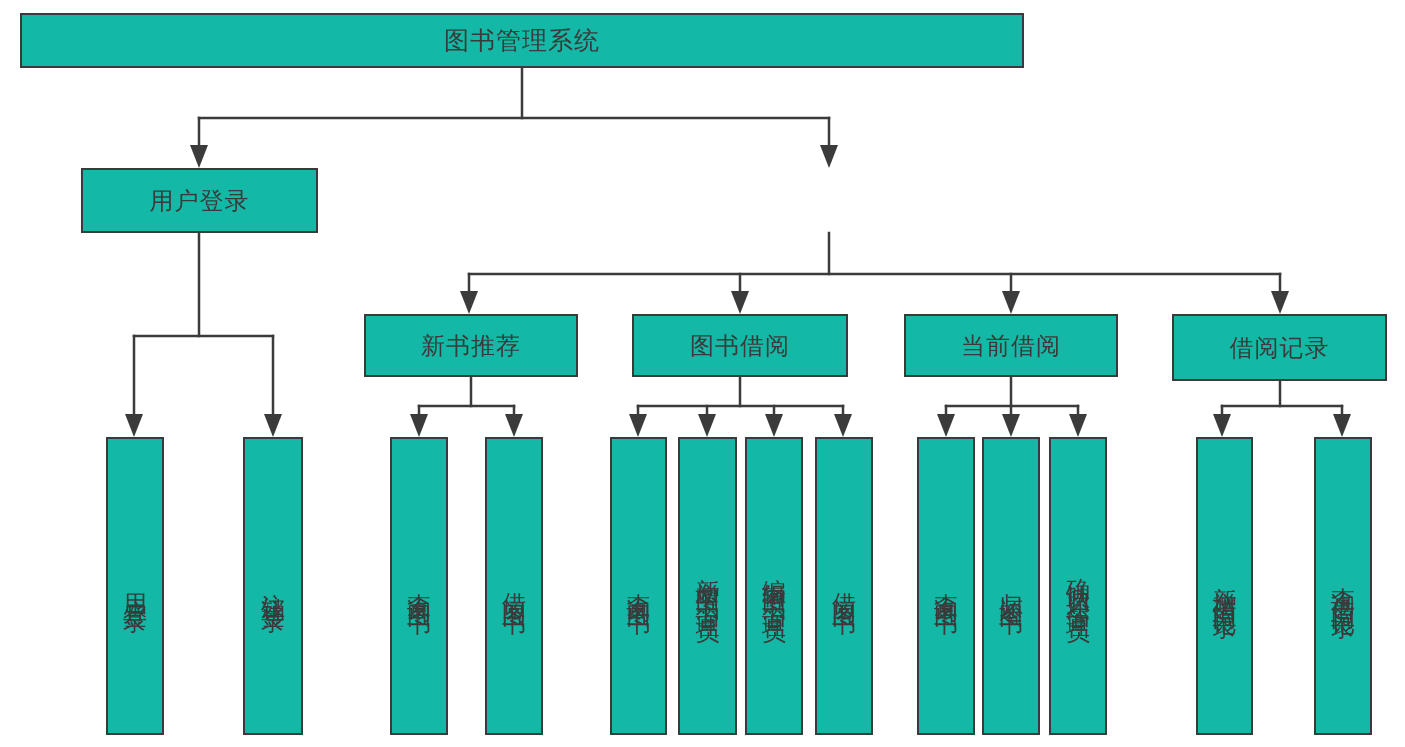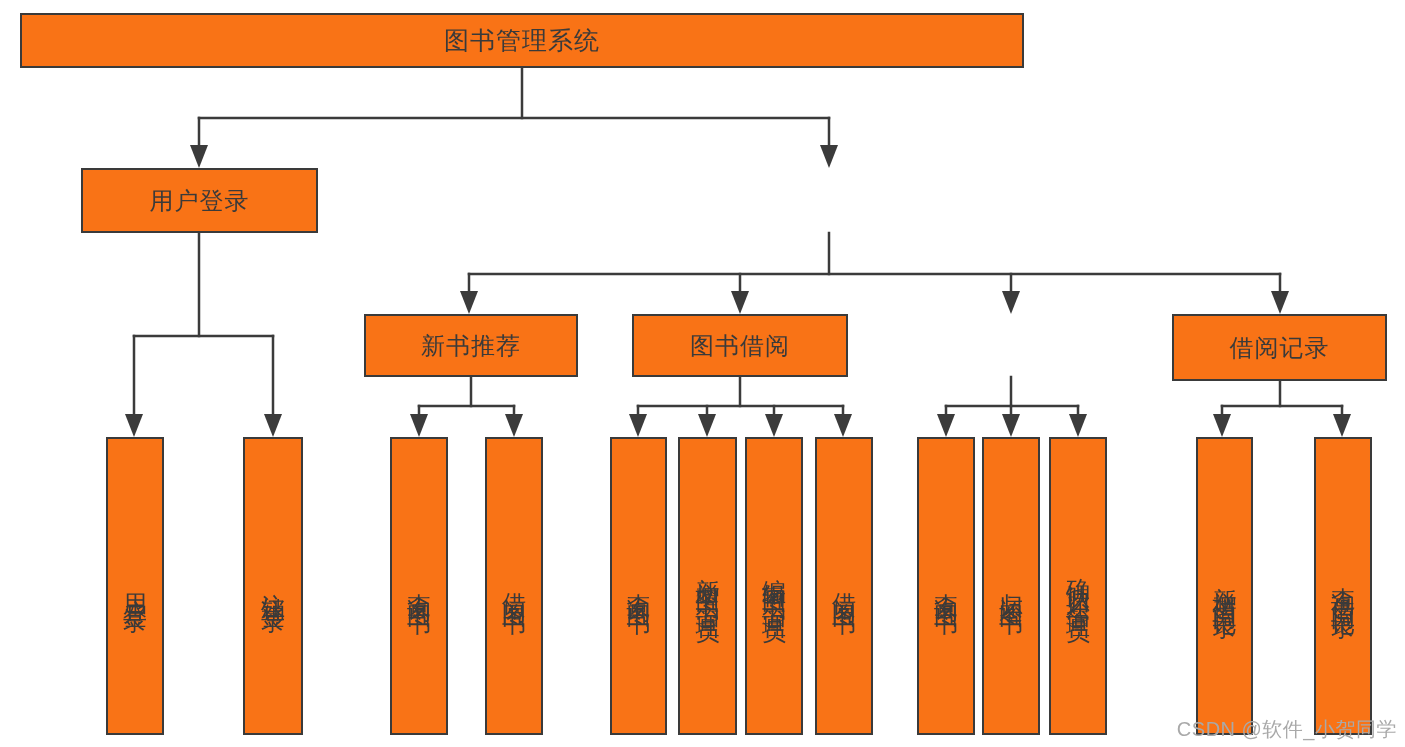--- a/index.html
+++ b/index.html
@@ -8,21 +8,21 @@
     width:1405px;height:747px;
     background:#ffffff;
     font-family:"Liberation Sans", sans-serif;
     color:#3a3a3a;
     overflow:hidden;
   }
   svg.connectors{position:absolute;left:0;top:0;z-index:0;}
   .box{
     position:absolute;
     box-sizing:border-box;
-    background:#f97316;
+    background:#14b8a6;
     border:2.5px solid #3a3a3a;
     display:flex;align-items:center;justify-content:center;
     z-index:1;
   }
   .hlabel{
     font-size:24px;
     letter-spacing:1px;
     white-space:nowrap;
     line-height:1;
   }
@@ -118,20 +118,23 @@
   <div class="box" style="left:81px;top:168px;width:237px;height:65px">
     <span class="hlabel">用户登录</span>
   </div>
 
   <div class="box" style="left:632px;top:314px;width:216px;height:63px">
     <span class="hlabel">图书借阅</span>
   </div>
   <div class="box" style="left:364px;top:314px;width:214px;height:63px">
     <span class="hlabel">新书推荐</span>
   </div>
+  <div class="box" style="left:904px;top:314px;width:214px;height:63px">
+    <span class="hlabel">当前借阅</span>
+  </div>
   <div class="box" style="left:1172px;top:314px;width:215px;height:67px">
     <span class="hlabel">借阅记录</span>
   </div>
 
   <div class="box" style="left:106px;top:437px;width:58px;height:298px">
     <span class="vlabel">用户登录</span>
   </div>
   <div class="box" style="left:243px;top:437px;width:60px;height:298px">
     <span class="vlabel">注销登录</span>
   </div>
@@ -166,14 +169,13 @@
     <span class="vlabel">确认归还（管理员）</span>
   </div>
 
   <div class="box" style="left:1196px;top:437px;width:57px;height:298px">
     <span class="vlabel">新增借阅记录</span>
   </div>
   <div class="box" style="left:1314px;top:437px;width:58px;height:298px">
     <span class="vlabel">查询借阅记录</span>
   </div>
 
-  <div class="watermark">CSDN @软件_小贺同学</div>
 </div>
 
 </body></html>

